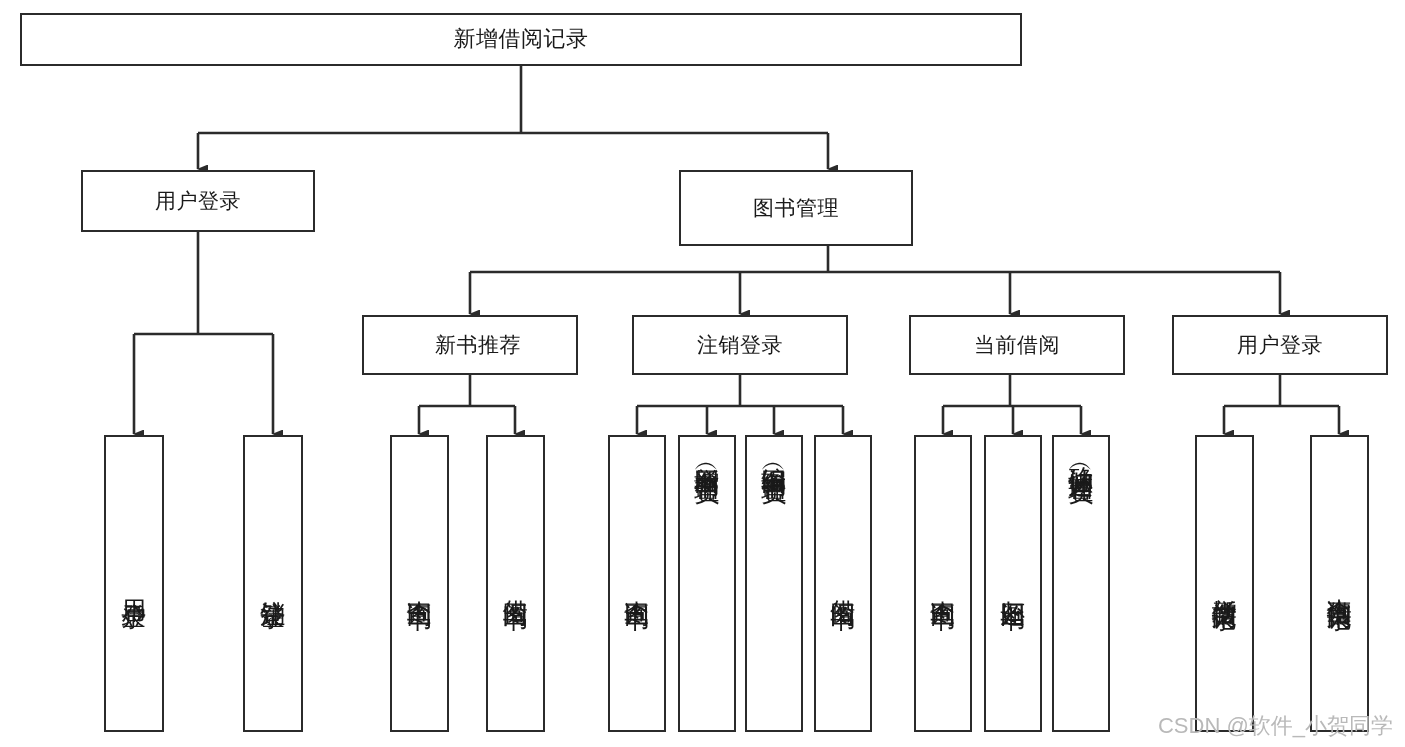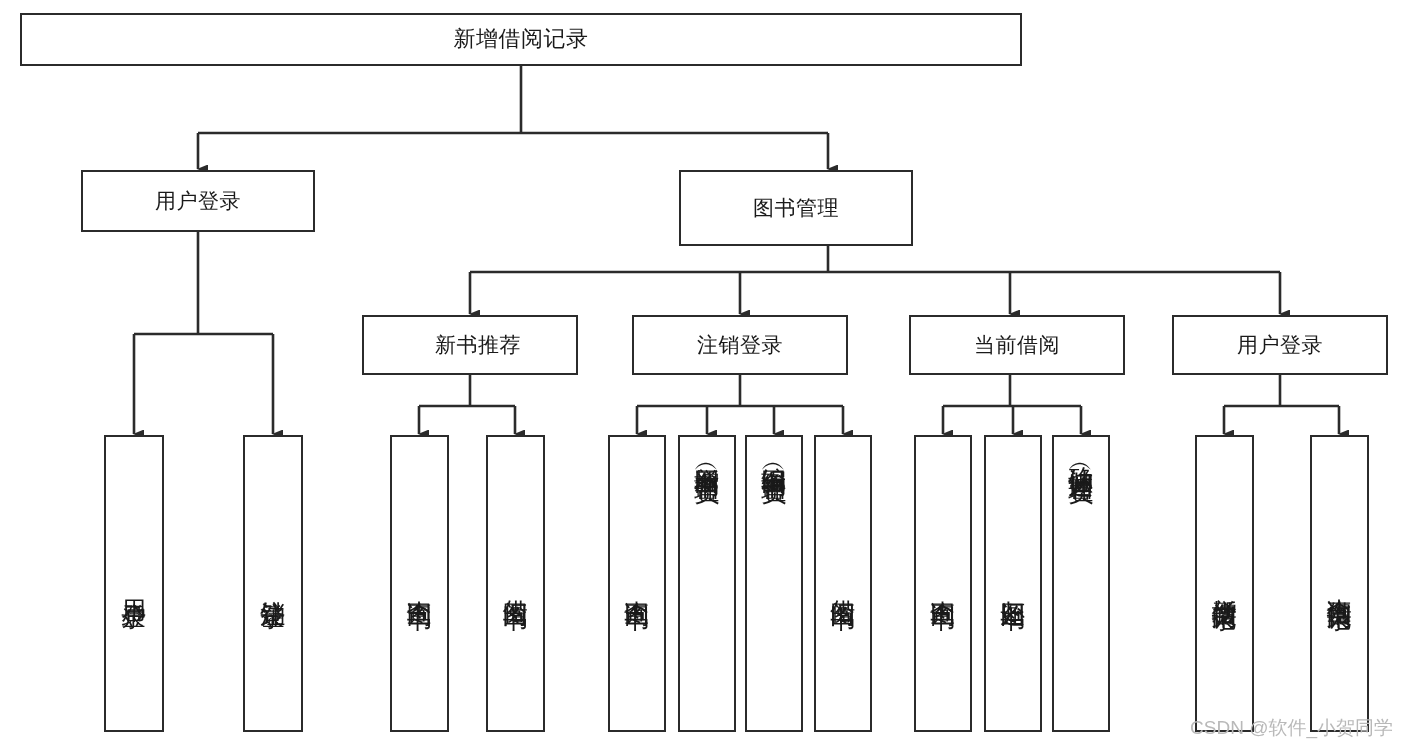--- a/index.html
+++ b/index.html
@@ -63,21 +63,21 @@
     white-space: nowrap;
   }
   .node.vertical.mid {
     align-items: center;
     padding-top: 0;
   }
   #watermark {
     position: absolute;
     right: 12px;
     bottom: 6px;
-    font-size: 19px;
+    font-size: 22px;
     color: #b9b9b9;
     z-index: 5;
     white-space: nowrap;
     font-family: "Liberation Sans", "DejaVu Sans", sans-serif;
   }
 </style>
 </head>
 <body>
 
 <div id="canvas">

